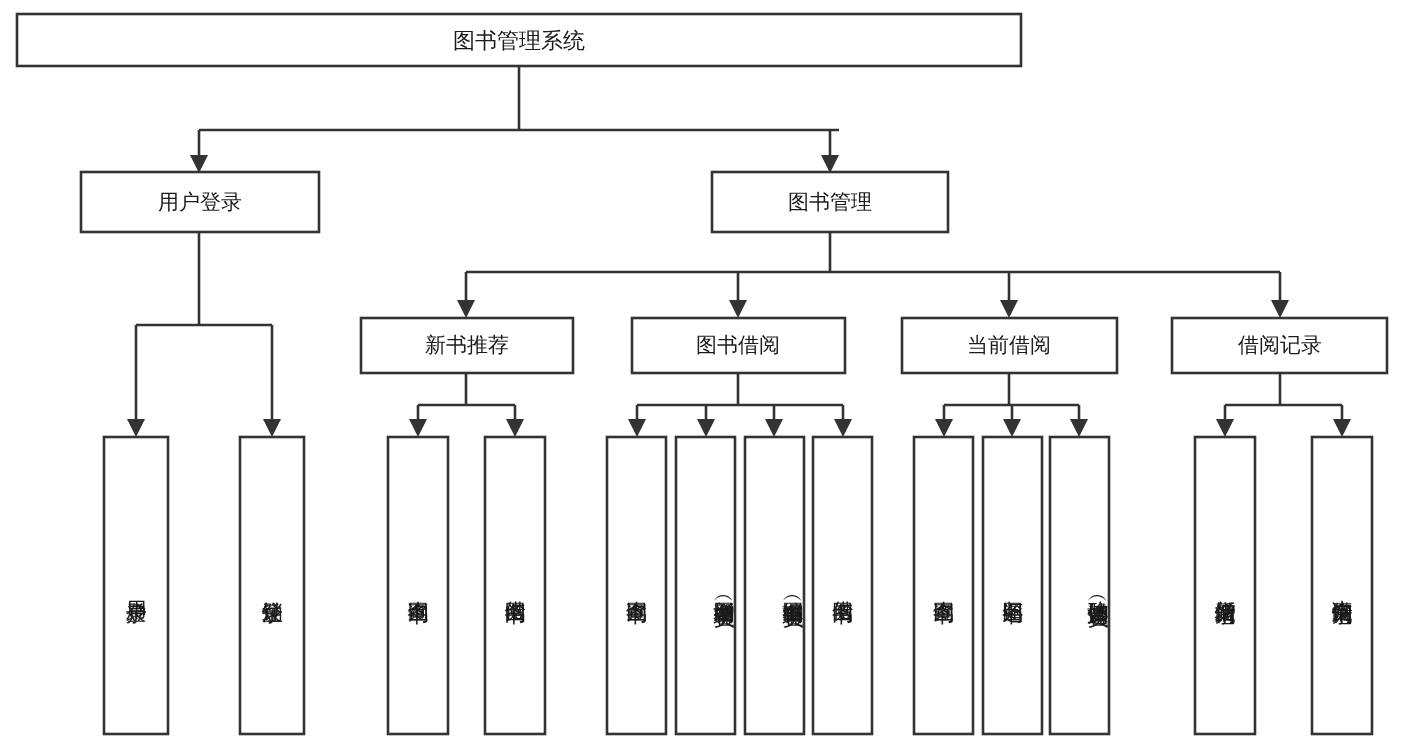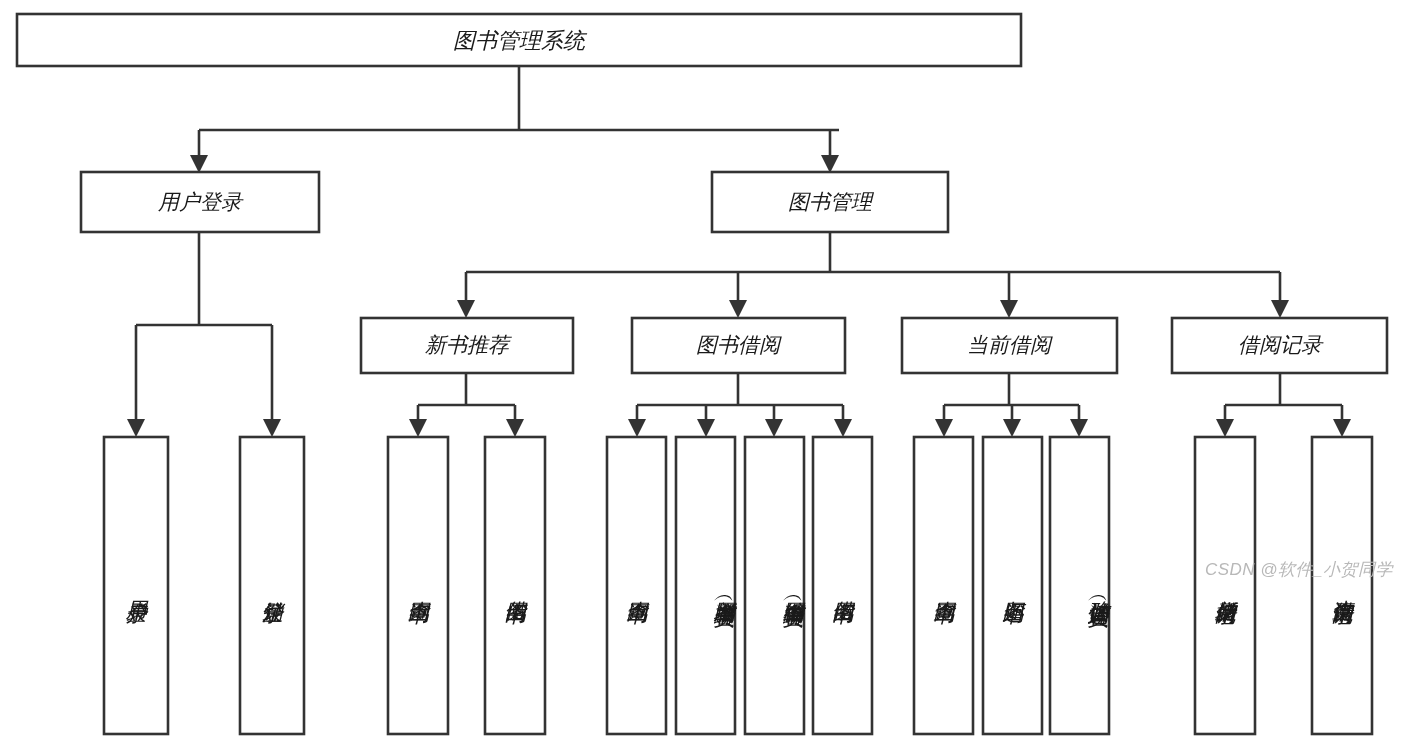--- a/index.html
+++ b/index.html
@@ -11,21 +11,20 @@
     width: 1405px;
     height: 747px;
     font-family: "Liberation Sans", "DejaVu Sans", sans-serif;
     overflow: hidden;
     position: relative;
   }
   #diagram-root {
     position: relative;
     width: 1405px;
     height: 585px;
-    font-style: italic;
   }
   svg.tree {
     position: absolute;
     left: 0;
     top: 0;
     width: 1405px;
     height: 747px;
     display: block;
   }
   .node-box {
@@ -201,14 +200,13 @@
   <div class="leaf-label" style="left:745px; top:437px; width:59px; height:297px; display:flex; align-items:flex-start; justify-content:center; padding-top:6px; box-sizing:border-box;">编辑图书（管理员）</div>
   <div class="leaf-label" style="left:813px; top:437px; width:59px; height:297px; display:flex; align-items:center; justify-content:center;">借阅图书</div>
 
   <div class="leaf-label" style="left:914px; top:437px; width:59px; height:297px; display:flex; align-items:center; justify-content:center;">查询图书</div>
   <div class="leaf-label" style="left:983px; top:437px; width:59px; height:297px; display:flex; align-items:center; justify-content:center;">归还图书</div>
   <div class="leaf-label" style="left:1050px; top:437px; width:59px; height:297px; display:flex; align-items:flex-start; justify-content:center; padding-top:6px; box-sizing:border-box;">确认归还（管理员）</div>
 
   <div class="leaf-label" style="left:1195px; top:437px; width:60px; height:297px; display:flex; align-items:center; justify-content:center;">新增借阅记录</div>
   <div class="leaf-label" style="left:1312px; top:437px; width:60px; height:297px; display:flex; align-items:center; justify-content:center;">查询借阅记录</div>
 
-  <div class="watermark">CSDN @软件_小贺同学</div>
 </div>
 
 </body></html>

